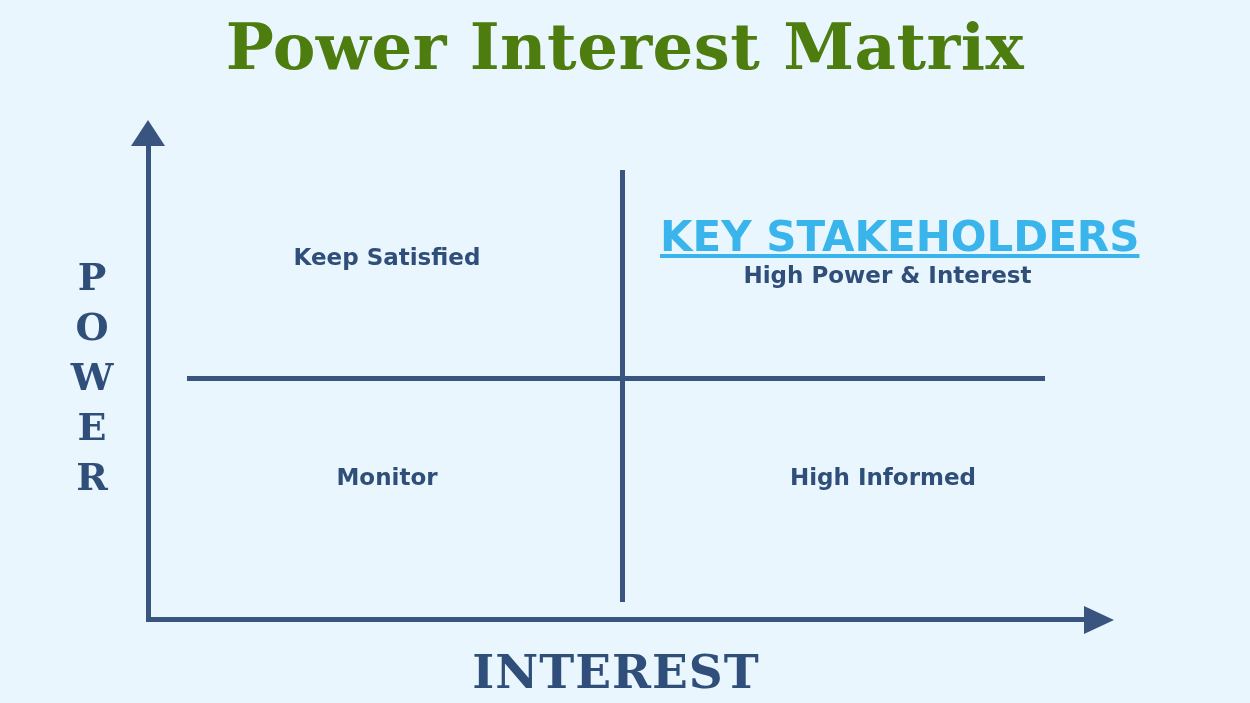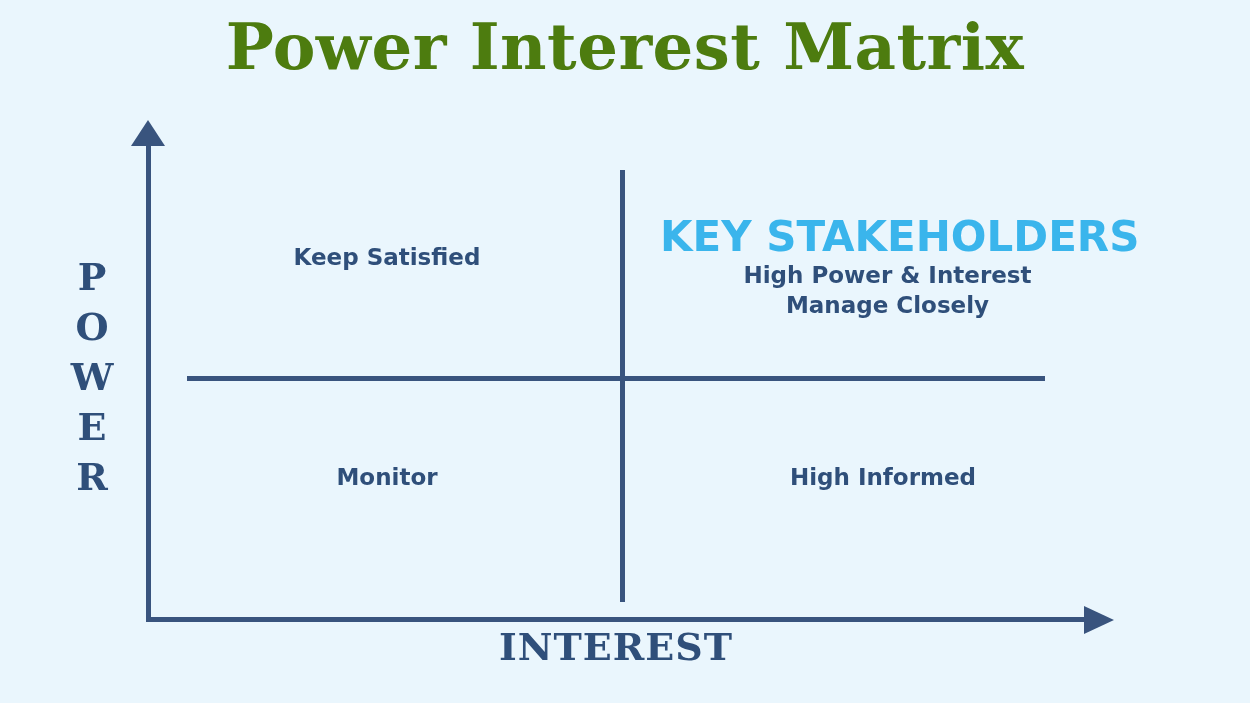--- a/index.html
+++ b/index.html
@@ -103,46 +103,47 @@
     font-weight: bold;
     font-size: 38px;
     line-height: 50px;
     color: #2f4f7a;
   }
   #y-axis-title .letter { display: block; }
 
   #x-axis-title {
     position: absolute;
     left: 146px;
-    top: 624px;
+    top: 644px;
     width: 940px;
     text-align: center;
     font-family: "DejaVu Serif", serif;
     font-weight: bold;
-    font-size: 38px;
+    font-size: 47px;
     letter-spacing: 1px;
     color: #2f4f7a;
     white-space: nowrap;
   }
 
   
   .quadrant {
     position: absolute;
     text-align: center;
     color: #2f4f7a;
   }
   .quadrant .headline {
     display: block;
     font-family: "DejaVu Sans", sans-serif;
     font-weight: bold;
     font-size: 42px;
     letter-spacing: 0px;
     line-height: 1.1;
     color: #3ab5ec;
     white-space: nowrap;
+    text-decoration: underline;
   }
   .quadrant .line {
     display: block;
     font-family: "DejaVu Sans", sans-serif;
     font-weight: bold;
     font-size: 23px;
     line-height: 30px;
     color: #2f4f7a;
     white-space: nowrap;
   }
@@ -193,21 +194,20 @@
 
   <div id="x-axis-title">INTEREST</div>
 
   <div class="quadrant" id="quadrant-high-power-low-interest">
     <span class="line">Keep Satisfied</span>
   </div>
 
   <div class="quadrant" id="quadrant-key-stakeholders">
     <span class="headline">KEY STAKEHOLDERS</span>
     <span class="line">High Power &amp; Interest</span>
-    <span class="line">Manage Closely</span>
   </div>
 
   <div class="quadrant" id="quadrant-low-power-low-interest">
     <span class="line">Monitor</span>
   </div>
 
   <div class="quadrant" id="quadrant-low-power-high-interest">
     <span class="line">High Informed</span>
   </div>
 

